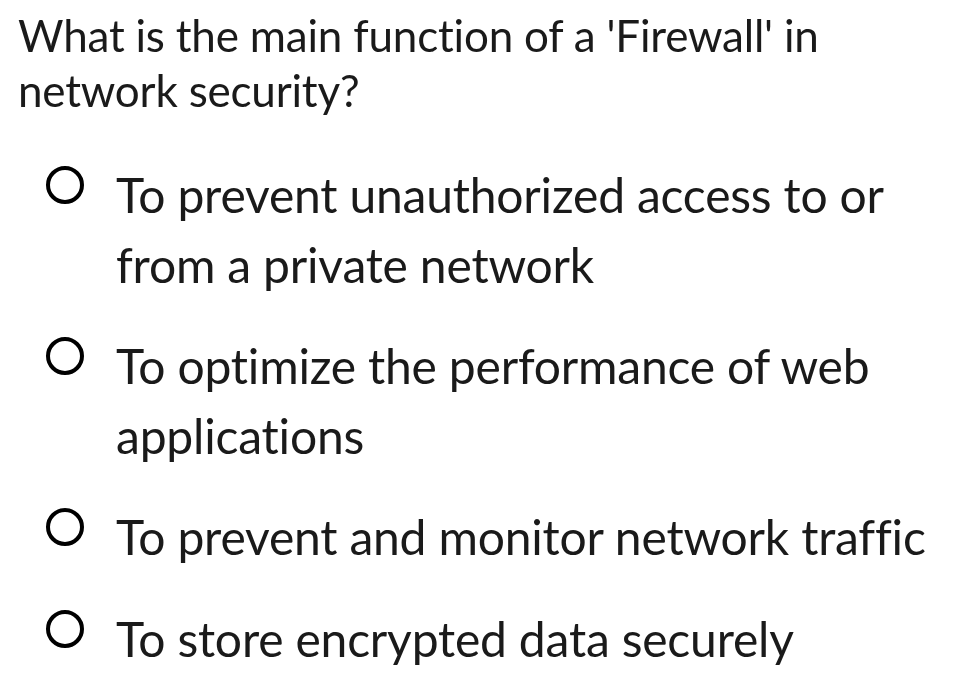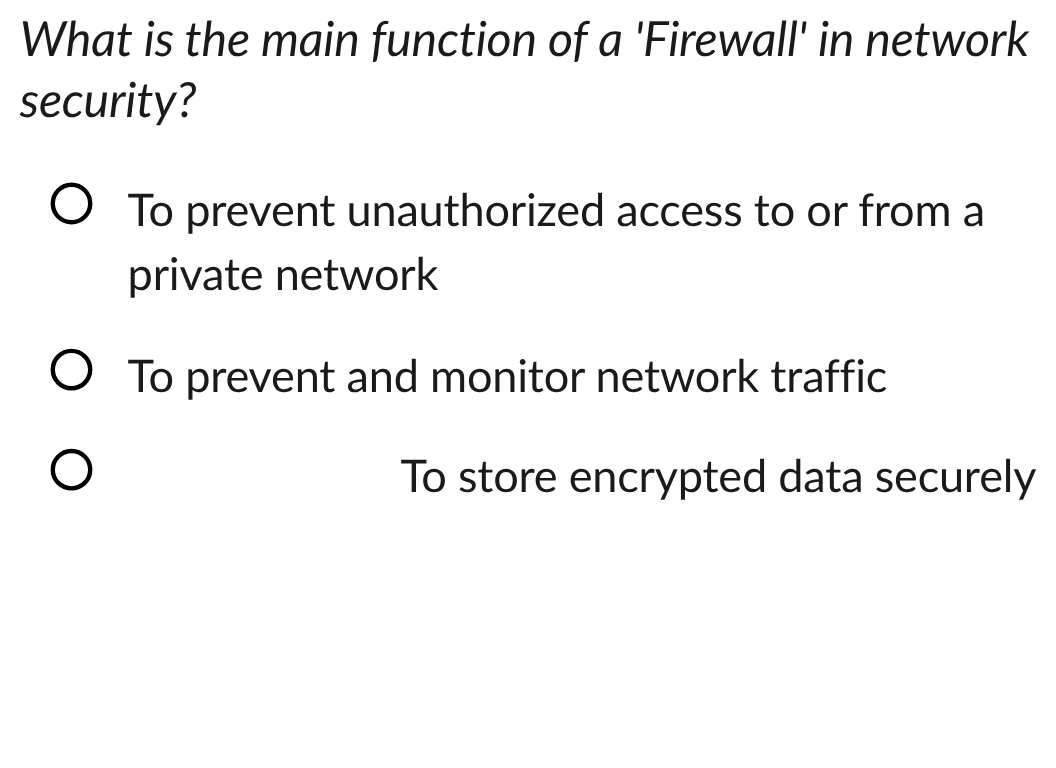--- a/index.html
+++ b/index.html
@@ -14,21 +14,20 @@
       height: 698px;
       padding: 8px 18px;
       color: #1a1a1a;
     }
     .question {
       font-size: 44px;
       line-height: 1.25;
       font-weight: 400;
       margin-bottom: 42px;
       letter-spacing: -0.2px;
-      font-style: italic;
     }
     .options {
       padding-left: 28px;
     }
     .option {
       display: flex;
       align-items: flex-start;
       margin-bottom: 32px;
       cursor: pointer;
     }
@@ -36,41 +35,44 @@
       width: 38px;
       height: 38px;
       border: 4px solid #000000;
       border-radius: 50%;
       flex-shrink: 0;
       margin-top: 6px;
       margin-right: 32px;
       background: #ffffff;
     }
     .option-text {
-      font-size: 41px;
+      font-size: 48px;
       line-height: 1.45;
       font-weight: 400;
       letter-spacing: -0.2px;
     }
     .option:last-child {
       margin-bottom: 0;
-      justify-content: space-between;
     }
   </style>
 </head>
 <body>
 
 <div class="question">What is the main function of a 'Firewall' in network security?</div>
 
 <div class="options">
   <div class="option">
     <div class="radio"></div>
     <div class="option-text">To prevent unauthorized access to or from a private network</div>
   </div>
   <div class="option">
     <div class="radio"></div>
+    <div class="option-text">To optimize the performance of web applications</div>
+  </div>
+  <div class="option">
+    <div class="radio"></div>
     <div class="option-text">To prevent and monitor network traffic</div>
   </div>
   <div class="option">
     <div class="radio"></div>
     <div class="option-text">To store encrypted data securely</div>
   </div>
 </div>
 
 </body></html>

